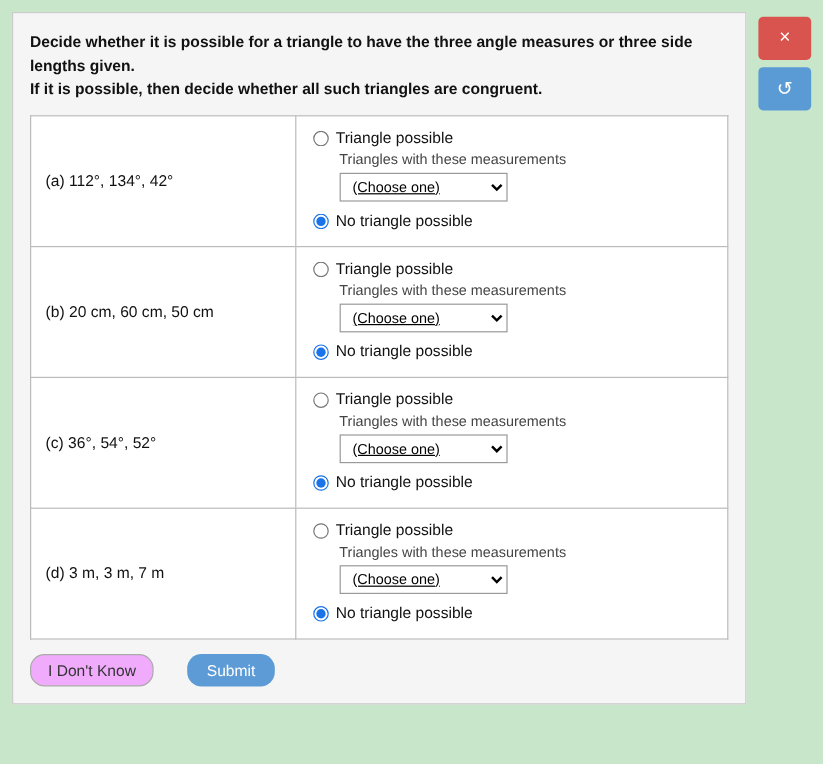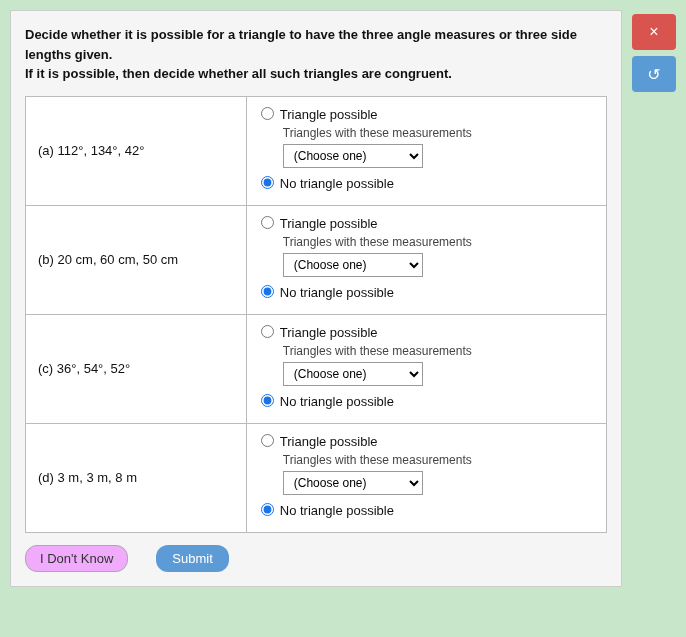--- a/index.html
+++ b/index.html
@@ -46,21 +46,21 @@
       font-size: 13px;
       color: #111;
       margin-top: 48px;
     }
     .options-cell {
       width: 62%;
       padding: 10px 14px;
     }
     .radio-row {
       display: flex;
-      align-items: flex-start;
+      align-items: flex-end;
       gap: 6px;
       margin-bottom: 4px;
     }
     .radio-row input[type="radio"] {
       margin: 0;
       accent-color: #1a73e8;
     }
     .radio-label {
       font-size: 13px;
       color: #111;
@@ -69,20 +69,21 @@
       font-size: 12px;
       color: #444;
       margin-left: 22px;
       margin-bottom: 4px;
     }
     .select-row {
       display: flex;
       align-items: center;
       margin-left: 22px;
       margin-bottom: 8px;
+      text-decoration: underline;
     }
     select {
       font-size: 12px;
       padding: 3px 6px;
       border: 1px solid #999;
       background: white;
       min-width: 140px;
     }
     .bottom-bar {
       display: flex;
@@ -191,21 +192,21 @@
               <div class="select-row">
                 <select><option>(Choose one)</option></select>
               </div>
               <div class="radio-row">
                 <input type="radio" name="choice-c" value="no_triangle" checked="" style="">
                 <span class="radio-label">No triangle possible</span>
               </div>
             </td>
           </tr>
           <tr>
-            <td class="label-cell">(d)   3 m, 3 m, 8 m</td>
+            <td class="label-cell">(d)   3 m, 3 m, 7 m</td>
             <td class="options-cell">
               <div class="radio-row">
                 <input type="radio" name="choice-d" value="triangle" style="">
                 <span class="radio-label">Triangle possible</span>
               </div>
               <div class="sub-text">Triangles with these measurements</div>
               <div class="select-row">
                 <select><option>(Choose one)</option></select>
               </div>
               <div class="radio-row">

